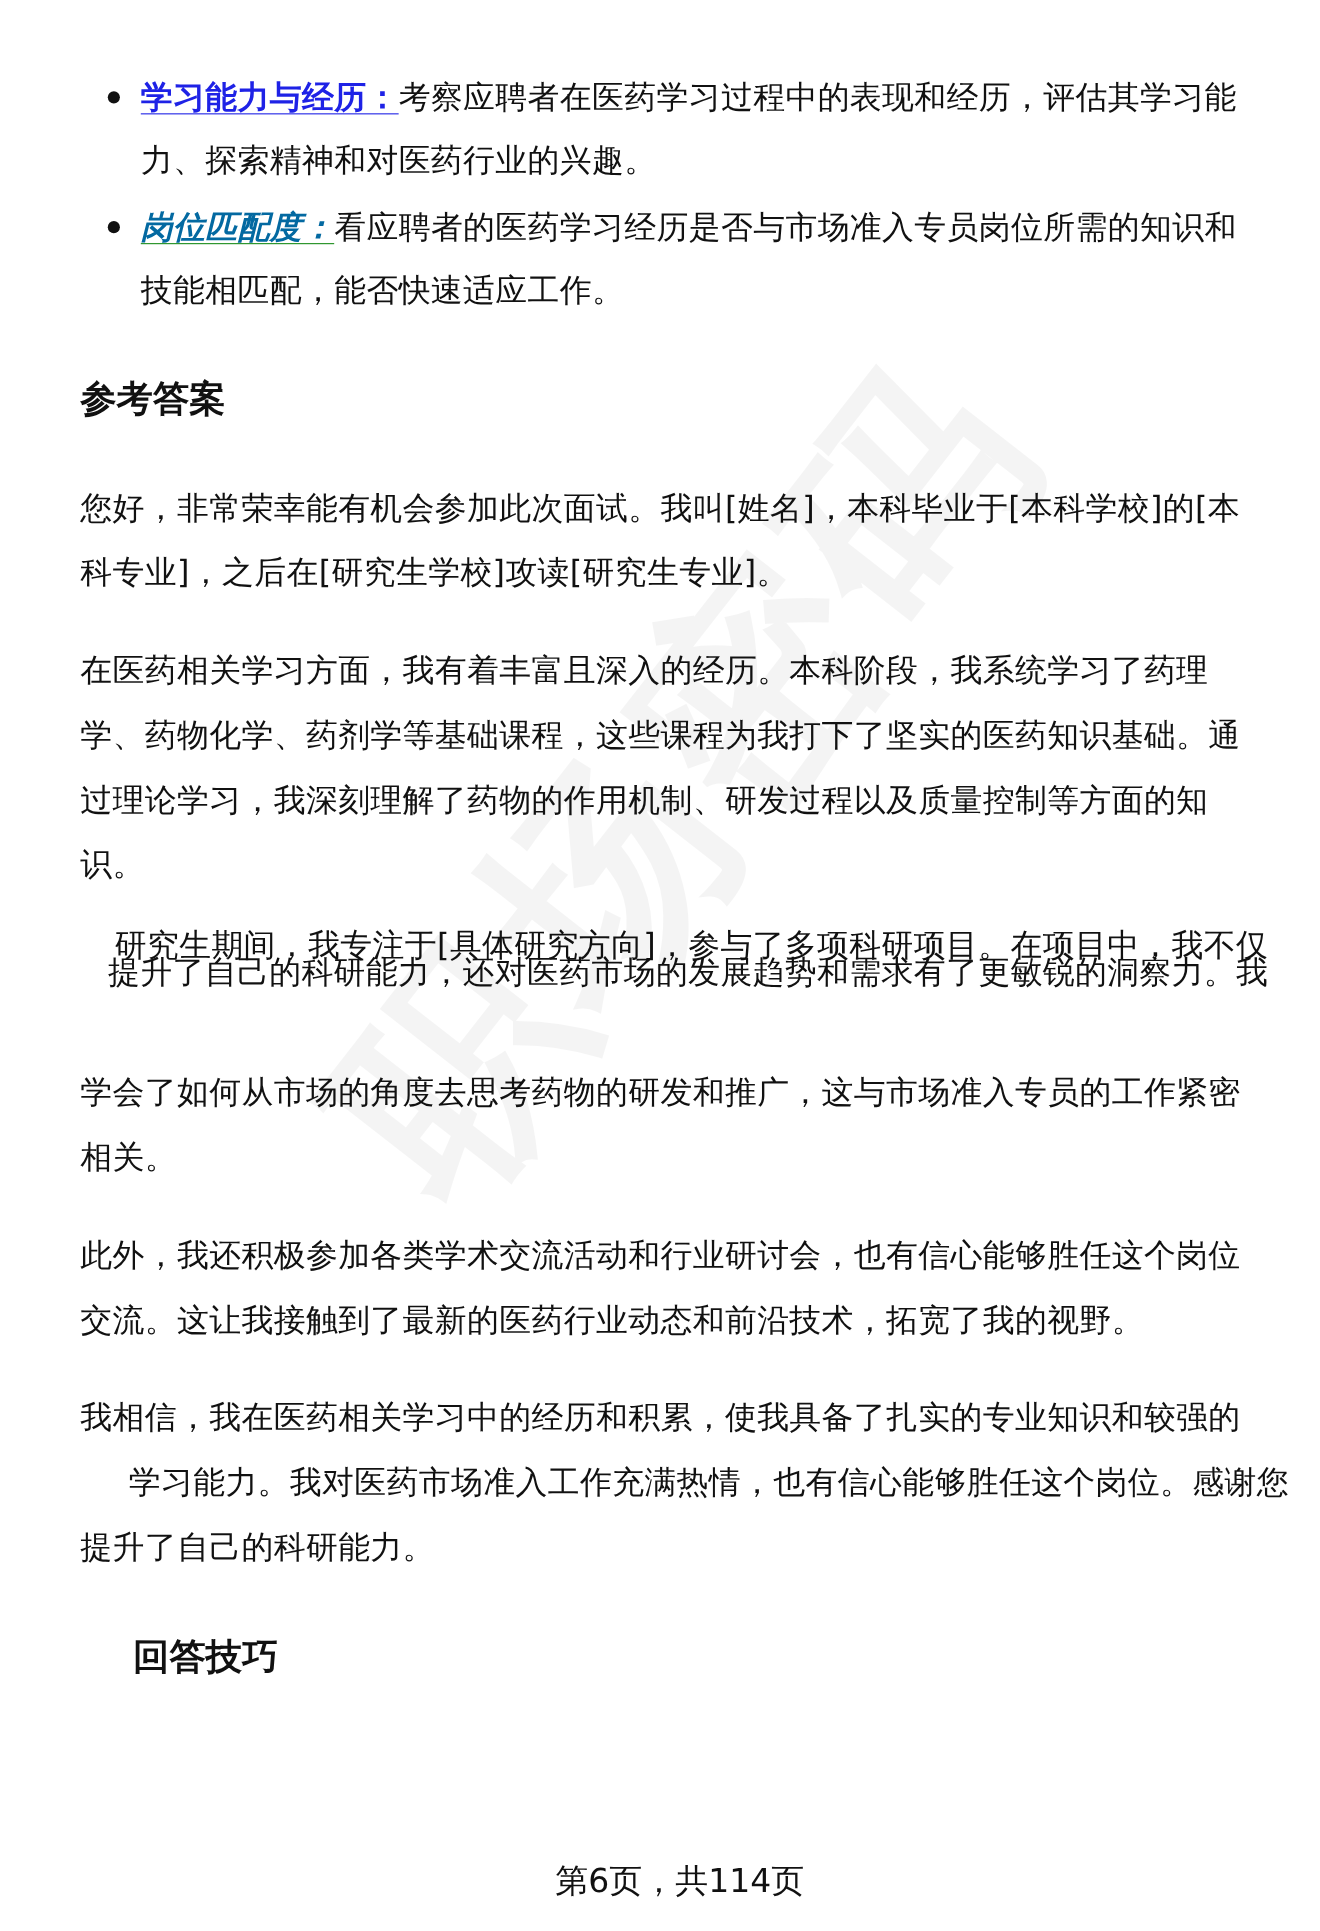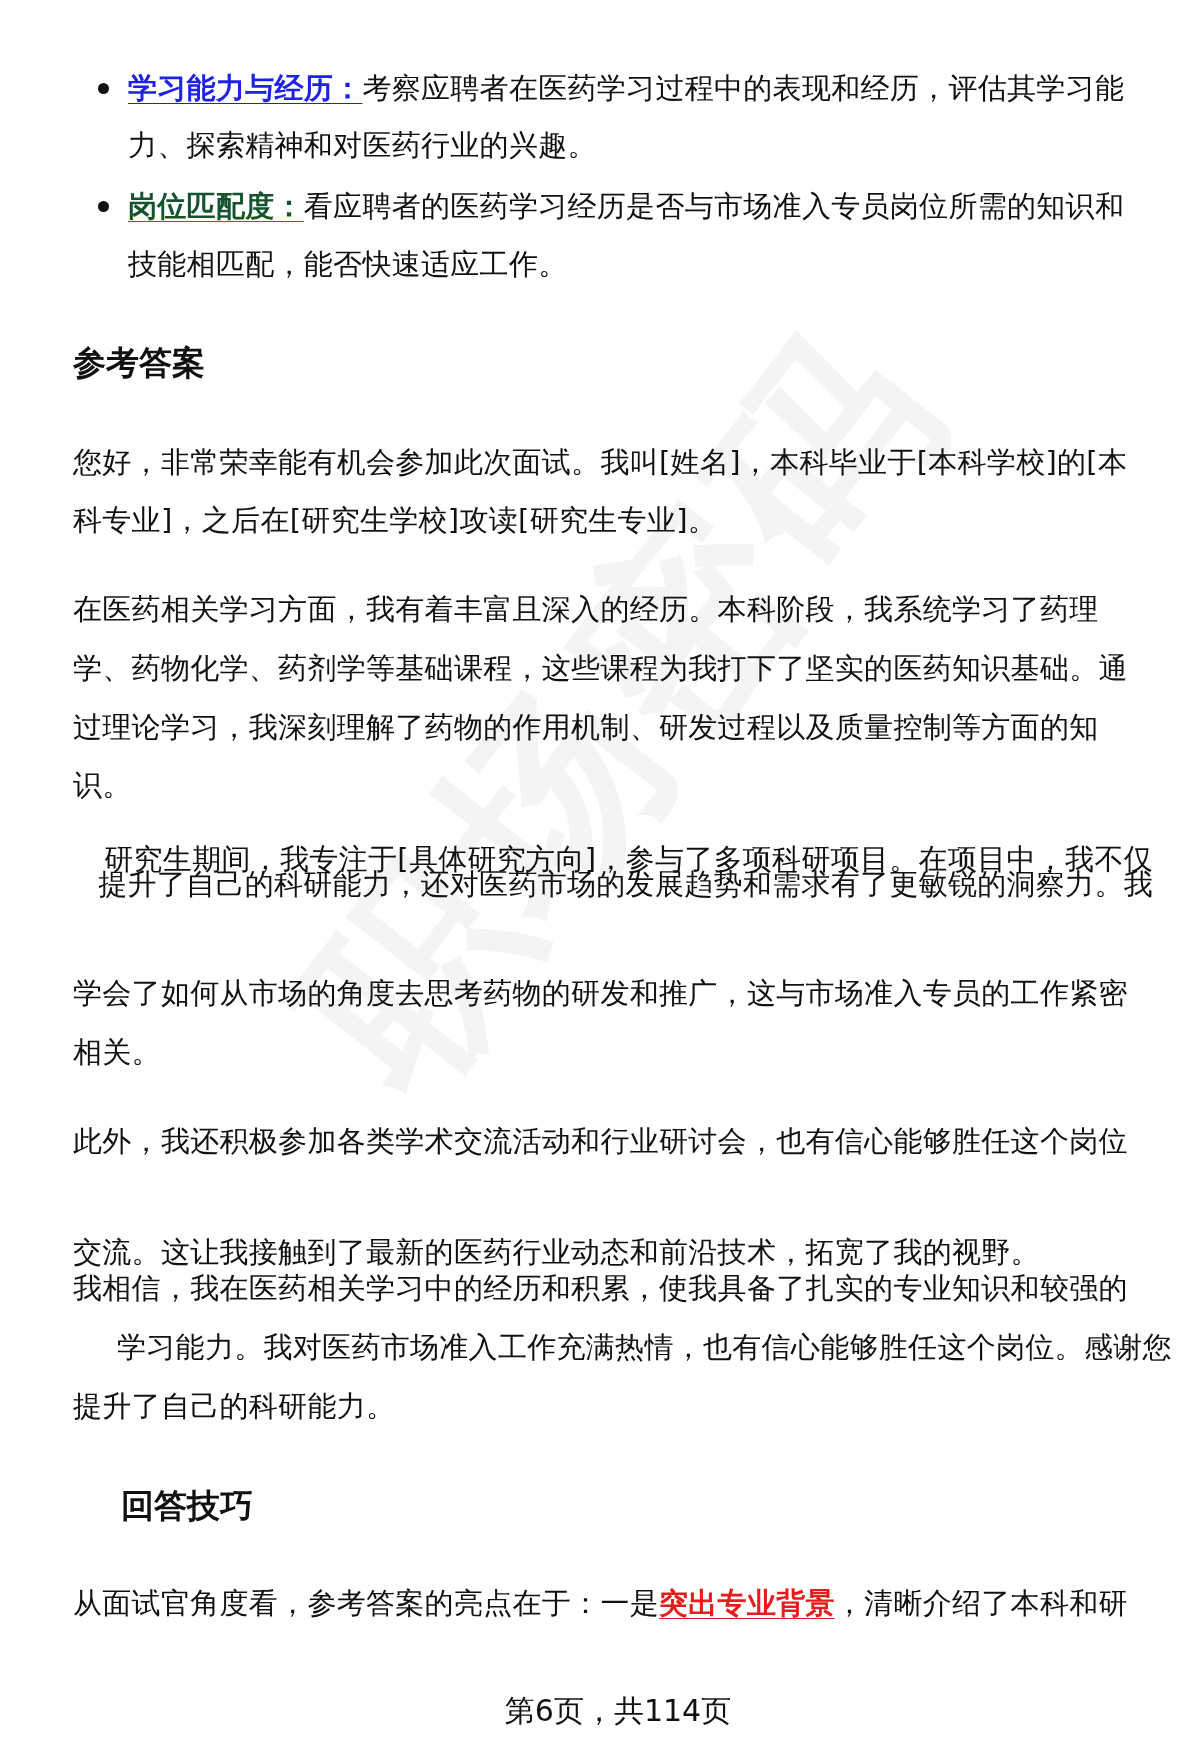--- a/index.html
+++ b/index.html
@@ -58,21 +58,21 @@
       border-radius: 50%;
       background: #111111;
     }
     .term {
       font-weight: bold;
       text-decoration: underline;
       text-decoration-thickness: 1px;
       text-underline-offset: 5px;
     }
     .term-blue { color: #1e22e6; text-decoration-color: #1e22e6; }
-    .term-green { color: #14532d; text-decoration-color: #1a8c1a; }
+    .term-green { color: #0369a1; text-decoration-color: #1a8c1a; font-style: italic; }
     .term-red {
       color: #e81c1c;
       font-weight: bold;
       text-decoration: underline;
       text-decoration-color: #e81c1c;
       text-decoration-thickness: 1px;
       text-underline-offset: 5px;
     }
     .heading {
       position: absolute;
@@ -131,29 +131,26 @@
 
   <div>
     <div class="line" style="top:839px;text-align:right;">研究生期间，我专注于[具体研究方向]，参与了多项科研项目。在项目中，我不仅</div>
     <div class="line" style="top:864px;text-align:right;">提升了自己的科研能力，还对医药市场的发展趋势和需求有了更敏锐的洞察力。我</div>
     <div class="line" style="top:973px;">学会了如何从市场的角度去思考药物的研发和推广，这与市场准入专员的工作紧密</div>
     <div class="line" style="top:1032px;">相关。</div>
   </div>
 
   <div>
     <div class="line" style="top:1121px;">此外，我还积极参加各类学术交流活动和行业研讨会，也有信心能够胜任这个岗位</div>
-    <div class="line" style="top:1232px;">交流。这让我接触到了最新的医药行业动态和前沿技术，拓宽了我的视野。</div>
+    <div class="line" style="top:1180px;">交流。这让我接触到了最新的医药行业动态和前沿技术，拓宽了我的视野。</div>
   </div>
 
   <div>
     <div class="line" style="top:1268px;">我相信，我在医药相关学习中的经历和积累，使我具备了扎实的专业知识和较强的</div>
     <div class="line" style="top:1327px;margin-left:44px;">学习能力。我对医药市场准入工作充满热情，也有信心能够胜任这个岗位。感谢您</div>
     <div class="line" style="top:1386px;">提升了自己的科研能力。</div>
   </div>
 
   <div class="heading" style="top:1484px;margin-left:48px;">回答技巧</div>
 
-  <div class="line" style="top:1583px;">
-    <span>从面试官角度看，参考答案的亮点在于：一是</span><span class="term-red">突出专业背景</span><span>，清晰介绍了本科和研</span>
-  </div>
 
   <div class="footer" style="top:1691px;">第6页，共114页</div>
 </div>
 
 </body></html>

